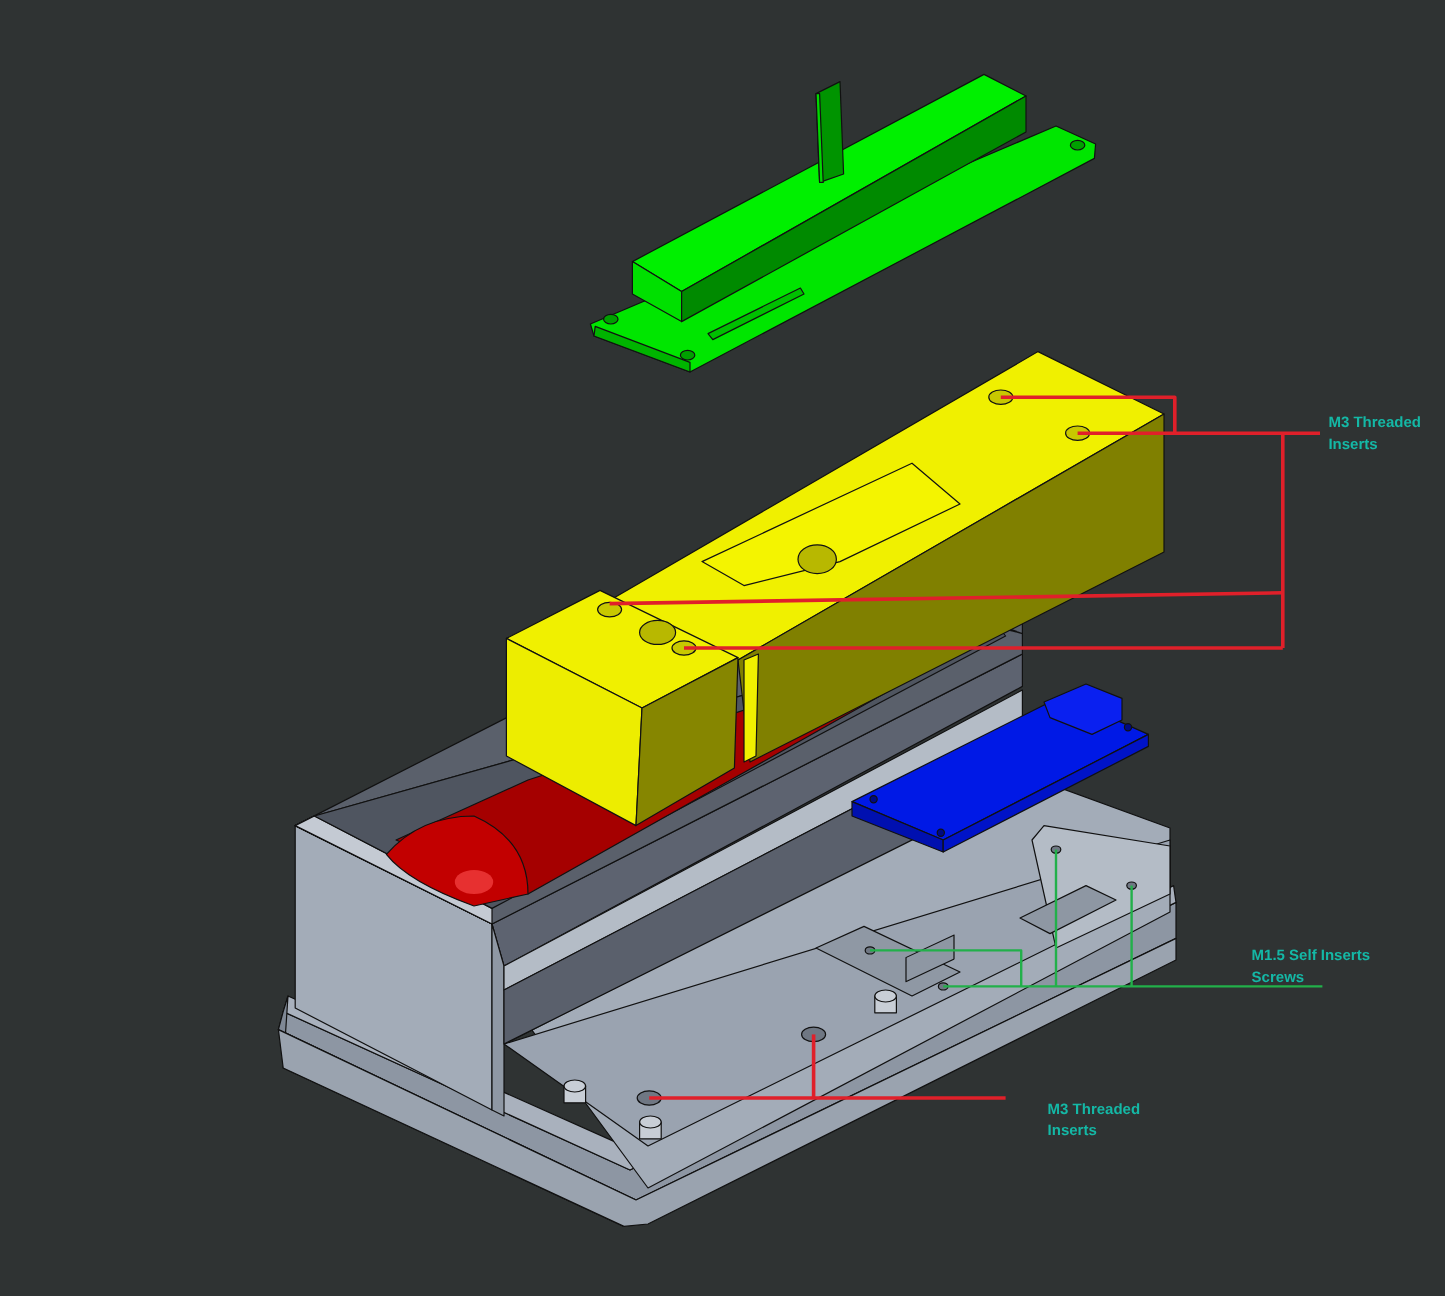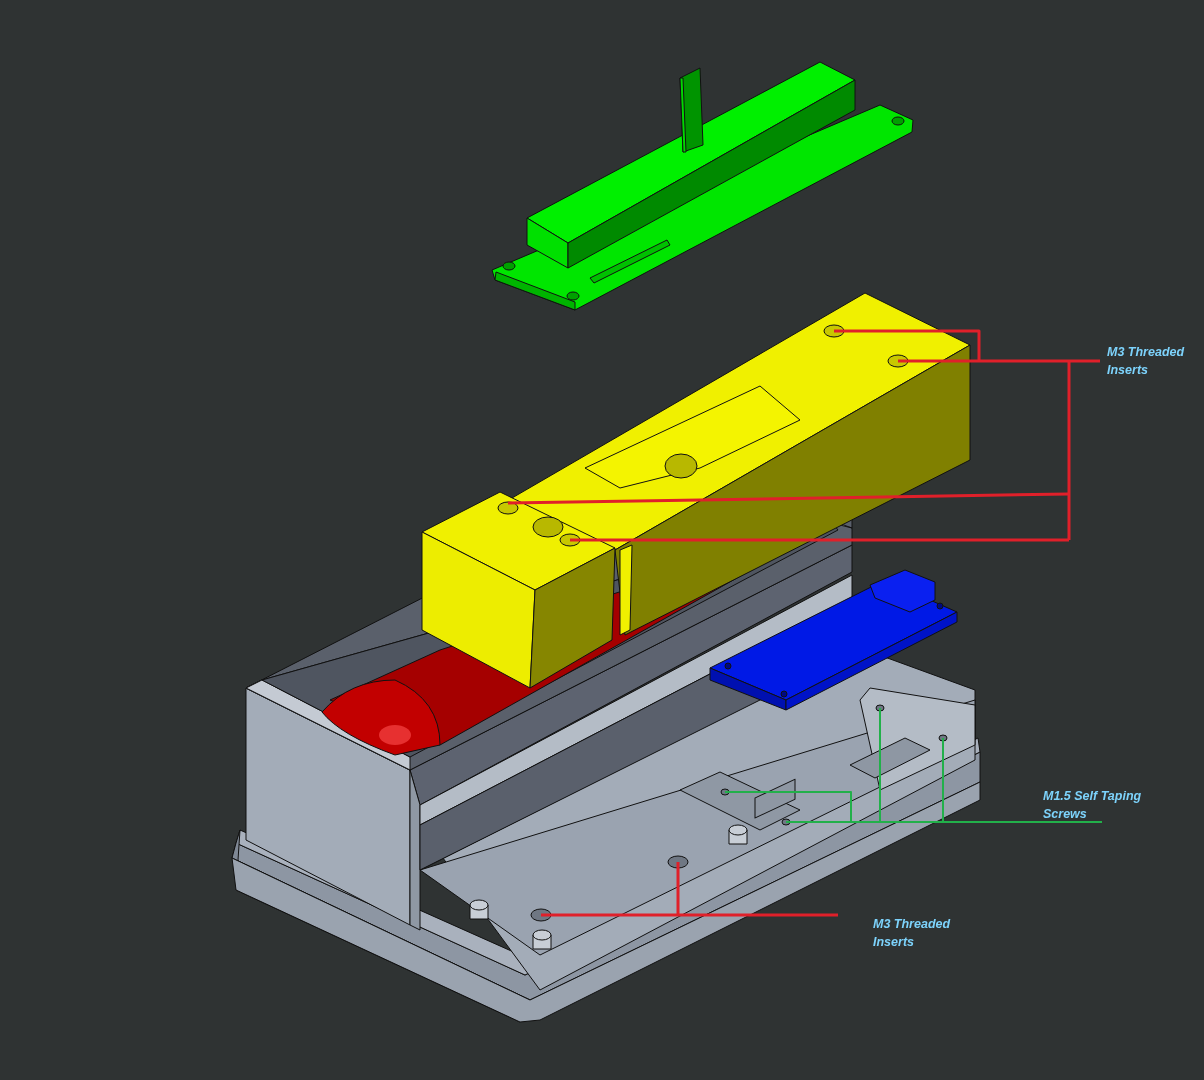--- a/index.html
+++ b/index.html
@@ -1,18 +1,18 @@
 <!DOCTYPE html>
 <html><head>
 <meta charset="utf-8">
 <style>
   html,body{margin:0;padding:0;background:#2f3333;}
   body{width:1204px;height:1080px;position:relative;overflow:hidden;font-family:"Liberation Sans",sans-serif;}
   svg.scene{position:absolute;left:0;top:0;}
-  .label{position:absolute;color:#7dd3fc;font-weight:bold;font-size:12.5px;line-height:18px;white-space:pre-line;font-style:italic;}
+  .label{position:absolute;color:#14b8a6;font-weight:bold;font-size:12.5px;line-height:18px;white-space:pre-line;}
 </style>
 </head>
 <body>
 
 <svg class="scene" width="1204" height="1080" viewBox="0 0 1204 1080" stroke="#111" stroke-width="1" stroke-linejoin="round">
 
   <g>
 
     <polygon points="232,858 530,1000 980,782 980,752 525,975 236,843" fill="#8d96a3"></polygon>
     <polygon points="236,843 525,975 980,752 978,738 527,958 240,830" fill="#a9b1bd"></polygon>
@@ -119,16 +119,16 @@
     <polyline points="943,738 943,822"></polyline>
   </g>
   <g fill="none" stroke="#e0202a" stroke-width="3">
     <polyline points="541,915 838,915"></polyline>
     <polyline points="678,862 678,915"></polyline>
   </g>
 </svg>
 
 <div class="label" style="left:1107px;top:343px;">M3 Threaded
 Inserts</div>
-<div class="label" style="left:1043px;top:787px;">M1.5 Self Taping
+<div class="label" style="left:1043px;top:787px;">M1.5 Self Inserts
 Screws</div>
 <div class="label" style="left:873px;top:915px;">M3 Threaded
 Inserts</div>
 
 </body></html>

